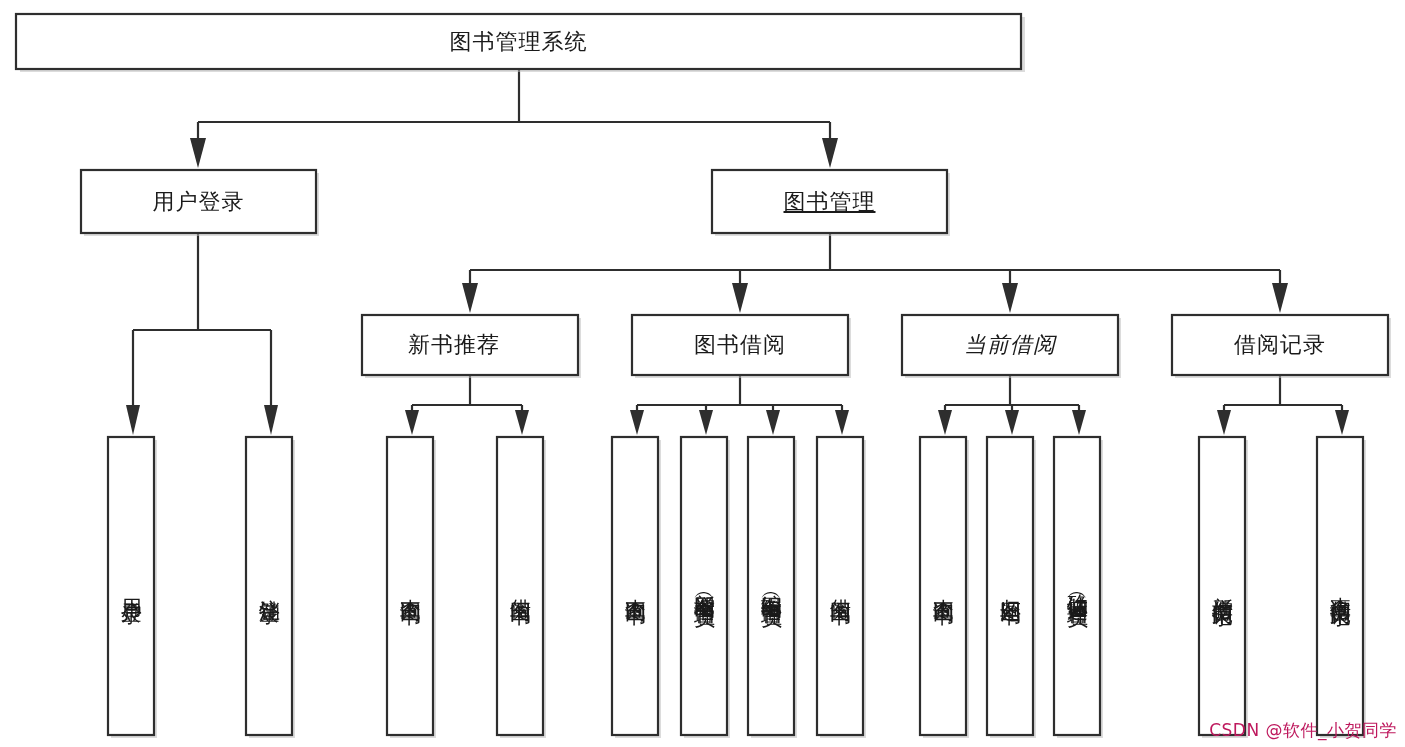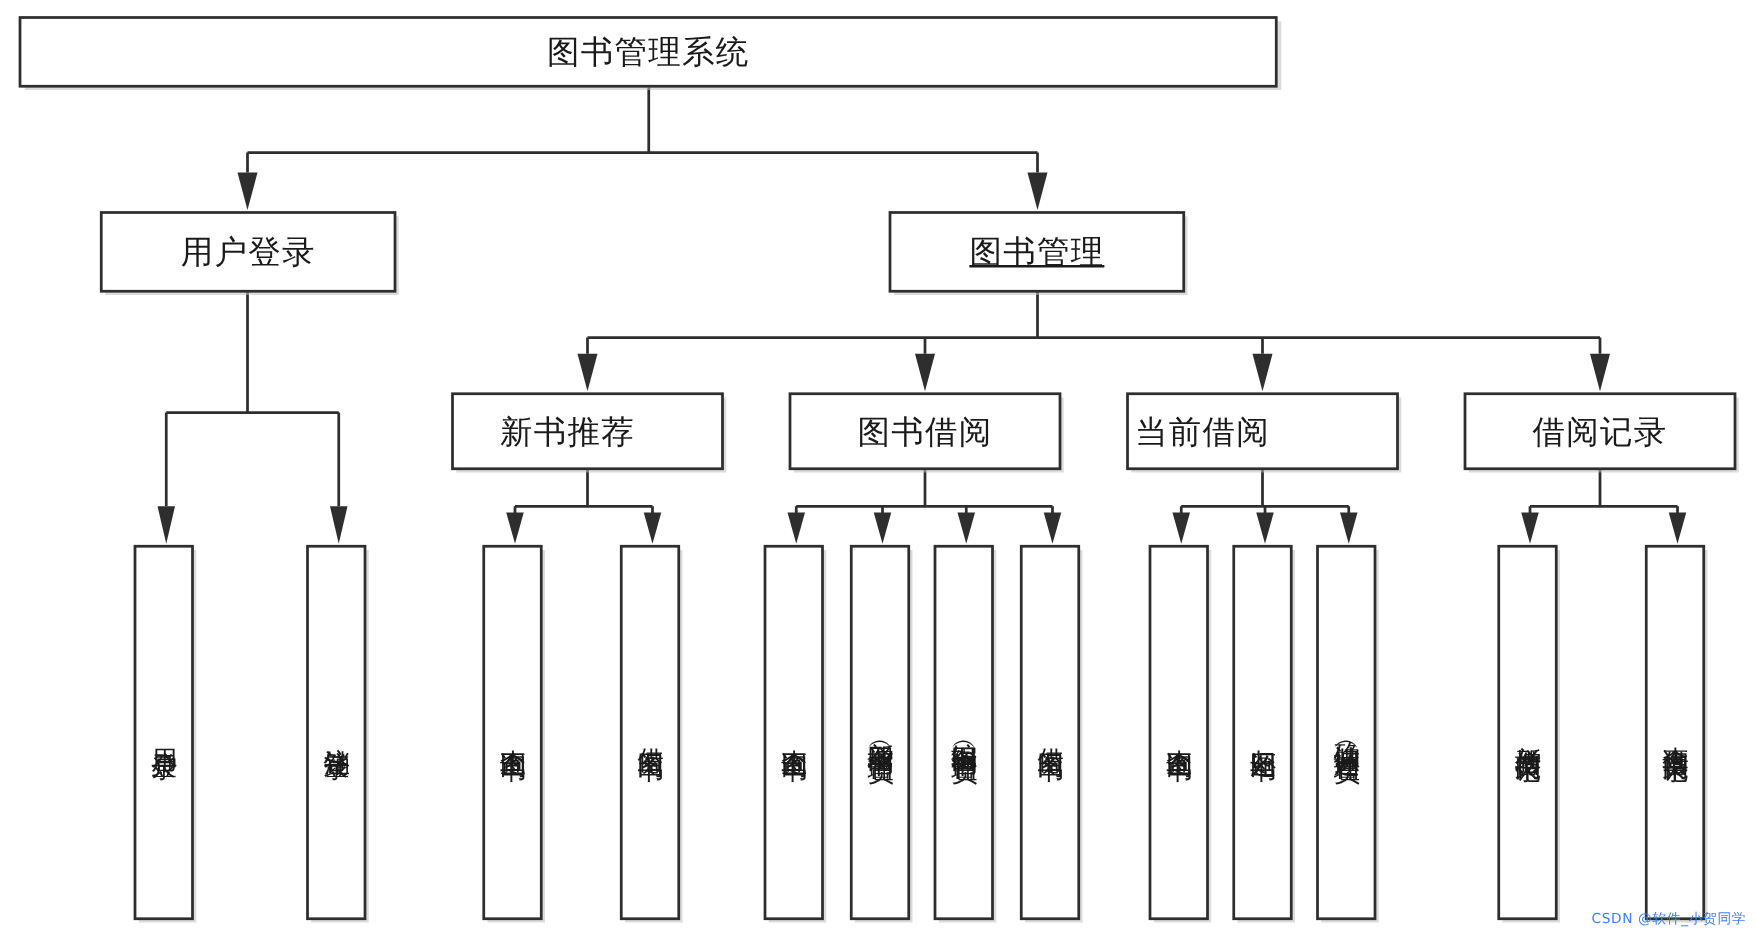--- a/index.html
+++ b/index.html
@@ -44,22 +44,22 @@
   }
   .arrow-head {
     fill: #2e2e2e;
     stroke: none;
   }
   .watermark-text {
     position: absolute;
     right: 8px;
     bottom: 5px;
     font-family: "DejaVu Sans", "Liberation Sans", sans-serif;
-    font-size: 11px;
-    color: #3b82f6;
+    font-size: 17px;
+    color: #be185d;
     white-space: nowrap;
     letter-spacing: 0.5px;
   }
   .vbox-label {
     position: absolute;
     display: flex;
     align-items: center;
     justify-content: center;
     font-family: "DejaVu Sans", "Liberation Sans", sans-serif;
     font-size: 21px;
@@ -69,21 +69,21 @@
     letter-spacing: 2px;
     line-height: 1;
     pointer-events: none;
   }
   .hbox-label {
     position: absolute;
     display: flex;
     align-items: center;
     justify-content: center;
     font-family: "DejaVu Sans", "Liberation Sans", sans-serif;
-    font-size: 26px;
+    font-size: 22px;
     color: #1a1a1a;
     letter-spacing: 1px;
     pointer-events: none;
   }
 </style>
 </head>
 <body>
 
 <div id="diagram-root">
 
@@ -210,21 +210,21 @@
   <div class="hbox-label" style="left:16px; top:14px; width:1005px; height:55px;">图书管理系统</div>
 
   <div class="hbox-label" style="left:81px; top:170px; width:235px; height:63px;">用户登录</div>
 
   <div class="hbox-label" style="left:712px; top:170px; width:235px; height:63px;text-decoration:underline;">图书管理</div>
 
   <div class="hbox-label" style="left:362px; top:315px; width:184px; height:60px;">新书推荐</div>
 
   <div class="hbox-label" style="left:632px; top:315px; width:216px; height:60px;">图书借阅</div>
 
-  <div class="hbox-label" style="left:854px; top:315px; width:216px; height:60px;">当前借阅</div>
+  <div class="hbox-label" style="left:902px; top:315px; width:216px; height:60px;font-style:italic;">当前借阅</div>
 
   <div class="hbox-label" style="left:1172px; top:315px; width:216px; height:60px;">借阅记录</div>
 
   <div class="vbox-label" style="left:108px; top:437px; width:46px; height:298px;">用户登录</div>
   <div class="vbox-label" style="left:246px; top:437px; width:46px; height:298px;">注销登录</div>
 
   <div class="vbox-label" style="left:387px; top:437px; width:46px; height:298px;">查询图书</div>
   <div class="vbox-label" style="left:497px; top:437px; width:46px; height:298px;">借阅图书</div>
 
   <div class="vbox-label" style="left:612px; top:437px; width:46px; height:298px;">查询图书</div>

